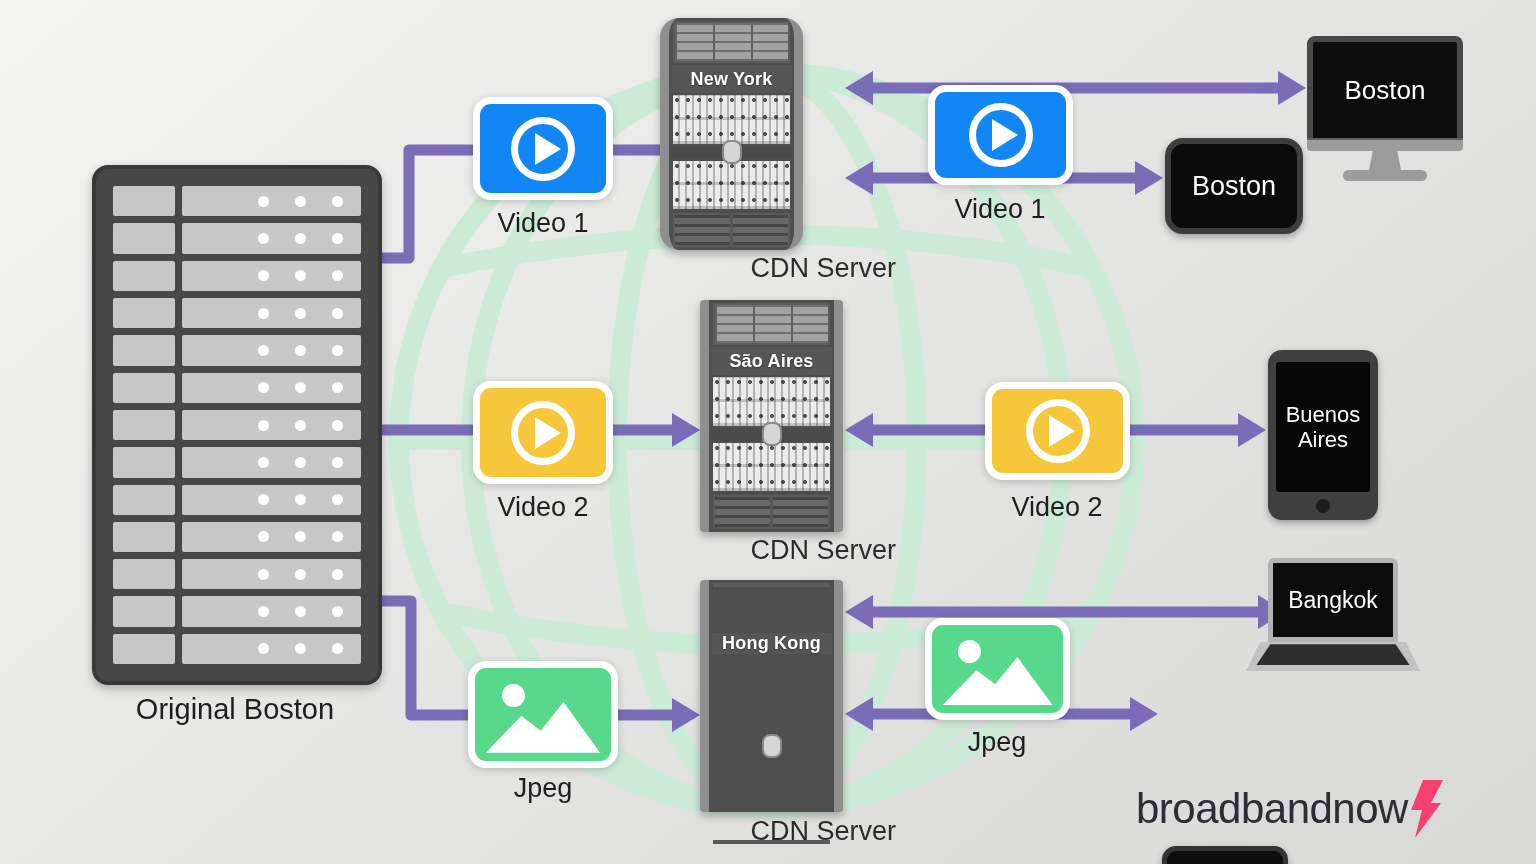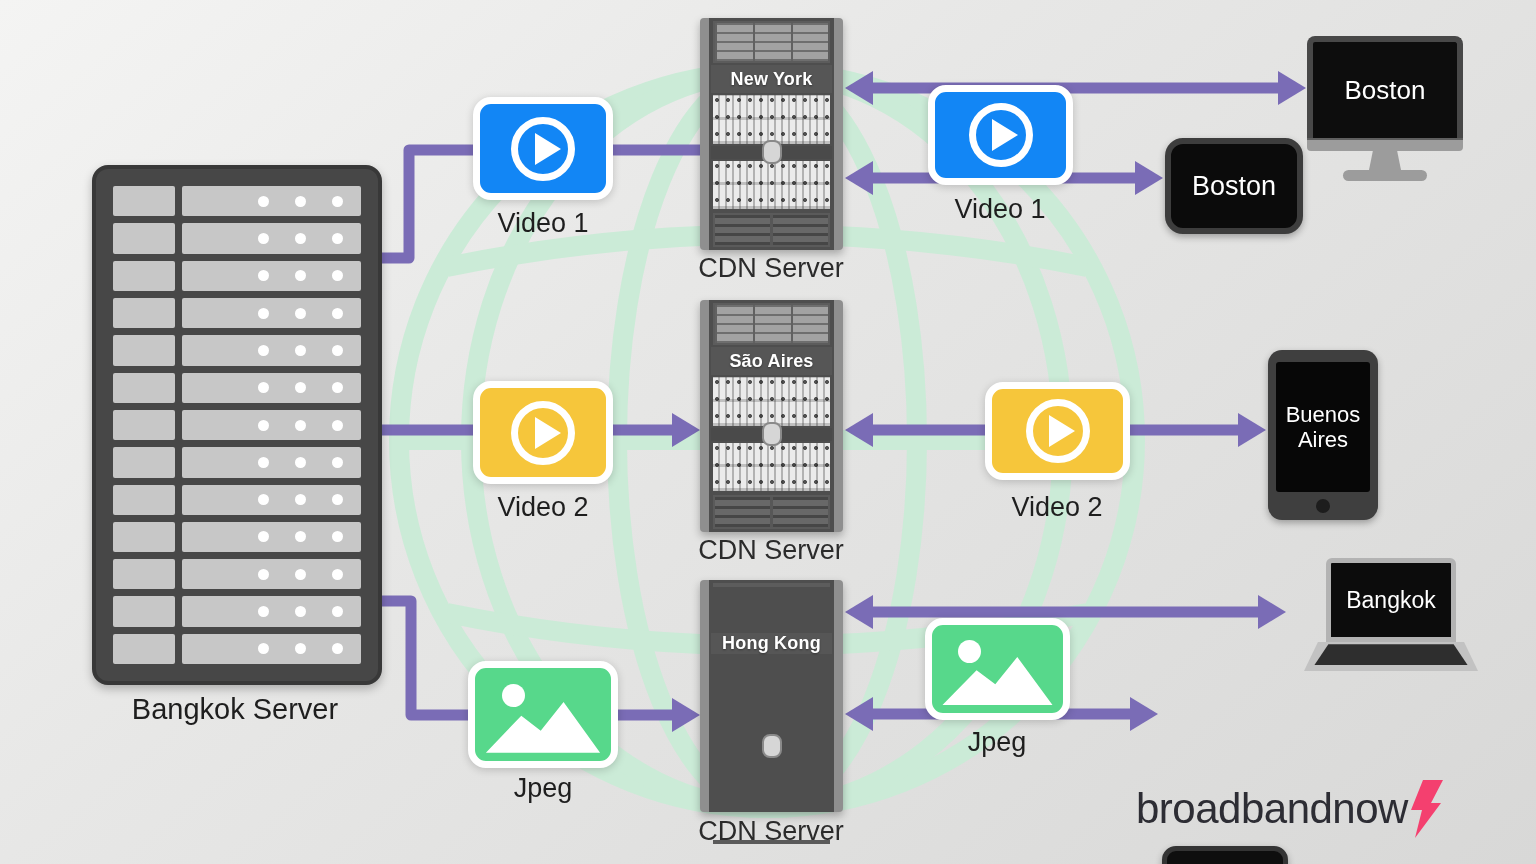--- a/index.html
+++ b/index.html
@@ -81,21 +81,21 @@
   }
   .tri { width:0; height:0; border-left:26px solid #fff; border-top:16px solid transparent; border-bottom:16px solid transparent; margin-left:9px; }
   .sun { position:absolute; left:20%; top:17%; width:23px; height:23px; border-radius:50%; background:#fff; }
   .mtn {
     position:absolute; left:8%; bottom:9%; width:84%; height:62%; background:#fff;
     clip-path:polygon(0% 100%, 31% 36%, 48% 62%, 68% 12%, 100% 100%);
   }
 
   
   .label { position:absolute; z-index:4; font-size:27px; color:#1e1e1e; text-align:center; }
-  .caption { color:#2b2b2b; }
+  .caption { color:#2b2b2b;text-align:right; }
 
   
   .device { position:absolute; z-index:4; color:#fff; }
   .mon-screen { width:156px; height:102px; background:#0d0d0d; border:6px solid #484848; border-bottom:none; border-radius:8px 8px 0 0; display:flex; align-items:center; justify-content:center; font-size:26px; }
   .mon-bezel { width:156px; height:13px; background:#9c9c9c; border-radius:0 0 4px 4px; border-top:2px solid #5f5f5f; }
   .mon-neck { width:32px; height:19px; margin:0 auto; background:#9c9c9c; clip-path:polygon(12% 0,88% 0,100% 100%,0 100%); }
   .mon-base { width:84px; height:11px; margin:0 auto; background:#9c9c9c; border-radius:6px; }
   .tablet { width:138px; height:96px; background:#0b0b0b; border:6px solid #3d3d3d; border-radius:18px; display:flex; align-items:center; justify-content:center; font-size:27px; box-shadow:0 3px 7px rgba(0,0,0,.3); }
   .baphone { width:110px; height:170px; background:#3f3f3f; border-radius:14px; padding:12px 8px 28px; box-shadow:0 3px 7px rgba(0,0,0,.3); position:relative; }
   .ba-screen { width:100%; height:100%; background:#070707; border-radius:3px; display:flex; align-items:center; justify-content:center; text-align:center; font-size:22px; line-height:1.15; }
@@ -251,23 +251,23 @@
         <div class="srow">
           <span class="cellL"></span>
           <span class="cellR">
             <i></i>
             <i></i>
             <i></i>
           </span>
         </div>
       </div>
   </div>
-  <div class="label" style="left:85px; top:693px; width:300px; font-size:29px;">Bangkok Server</div>
-
-  <div class="cdn" style="left:700px; top:18px;">
+  <div class="label" style="left:85px; top:693px; width:300px; font-size:29px;">Original Boston</div>
+
+  <div class="cdn" style="left:660px; top:18px;border-radius:19px;">
     <div class="cdn-vent-top"></div>
     <div class="cdn-band">New York</div>
     <div class="cdn-cards"></div>
     <div class="cdn-mid"></div>
     <div class="cdn-cards"></div>
     <div class="cdn-vent-bottom"></div>
   </div>
   <div class="label caption" style="left:646px; top:253px; width:250px;">CDN Server</div>
 
   <div class="cdn" style="left:700px; top:300px;">
@@ -343,21 +343,21 @@
     <span>Boston</span>
   </div>
 
   <div class="device baphone" style="left:1268px; top:350px;">
     <div class="ba-screen">
       <span>Buenos Aires</span>
     </div>
     <span class="ba-home"></span>
   </div>
 
-  <div class="device" style="left:1304px; top:558px; width:174px; height:105px;">
+  <div class="device" style="left:1246px; top:558px; width:174px; height:105px;">
     <div class="lap-screen">
       <span>Bangkok</span>
     </div>
     <div class="lap-base"></div>
     <div class="lap-kbd"></div>
   </div>
 
   <div class="device kphone" style="left:1162px; top:676px;">
     
     

